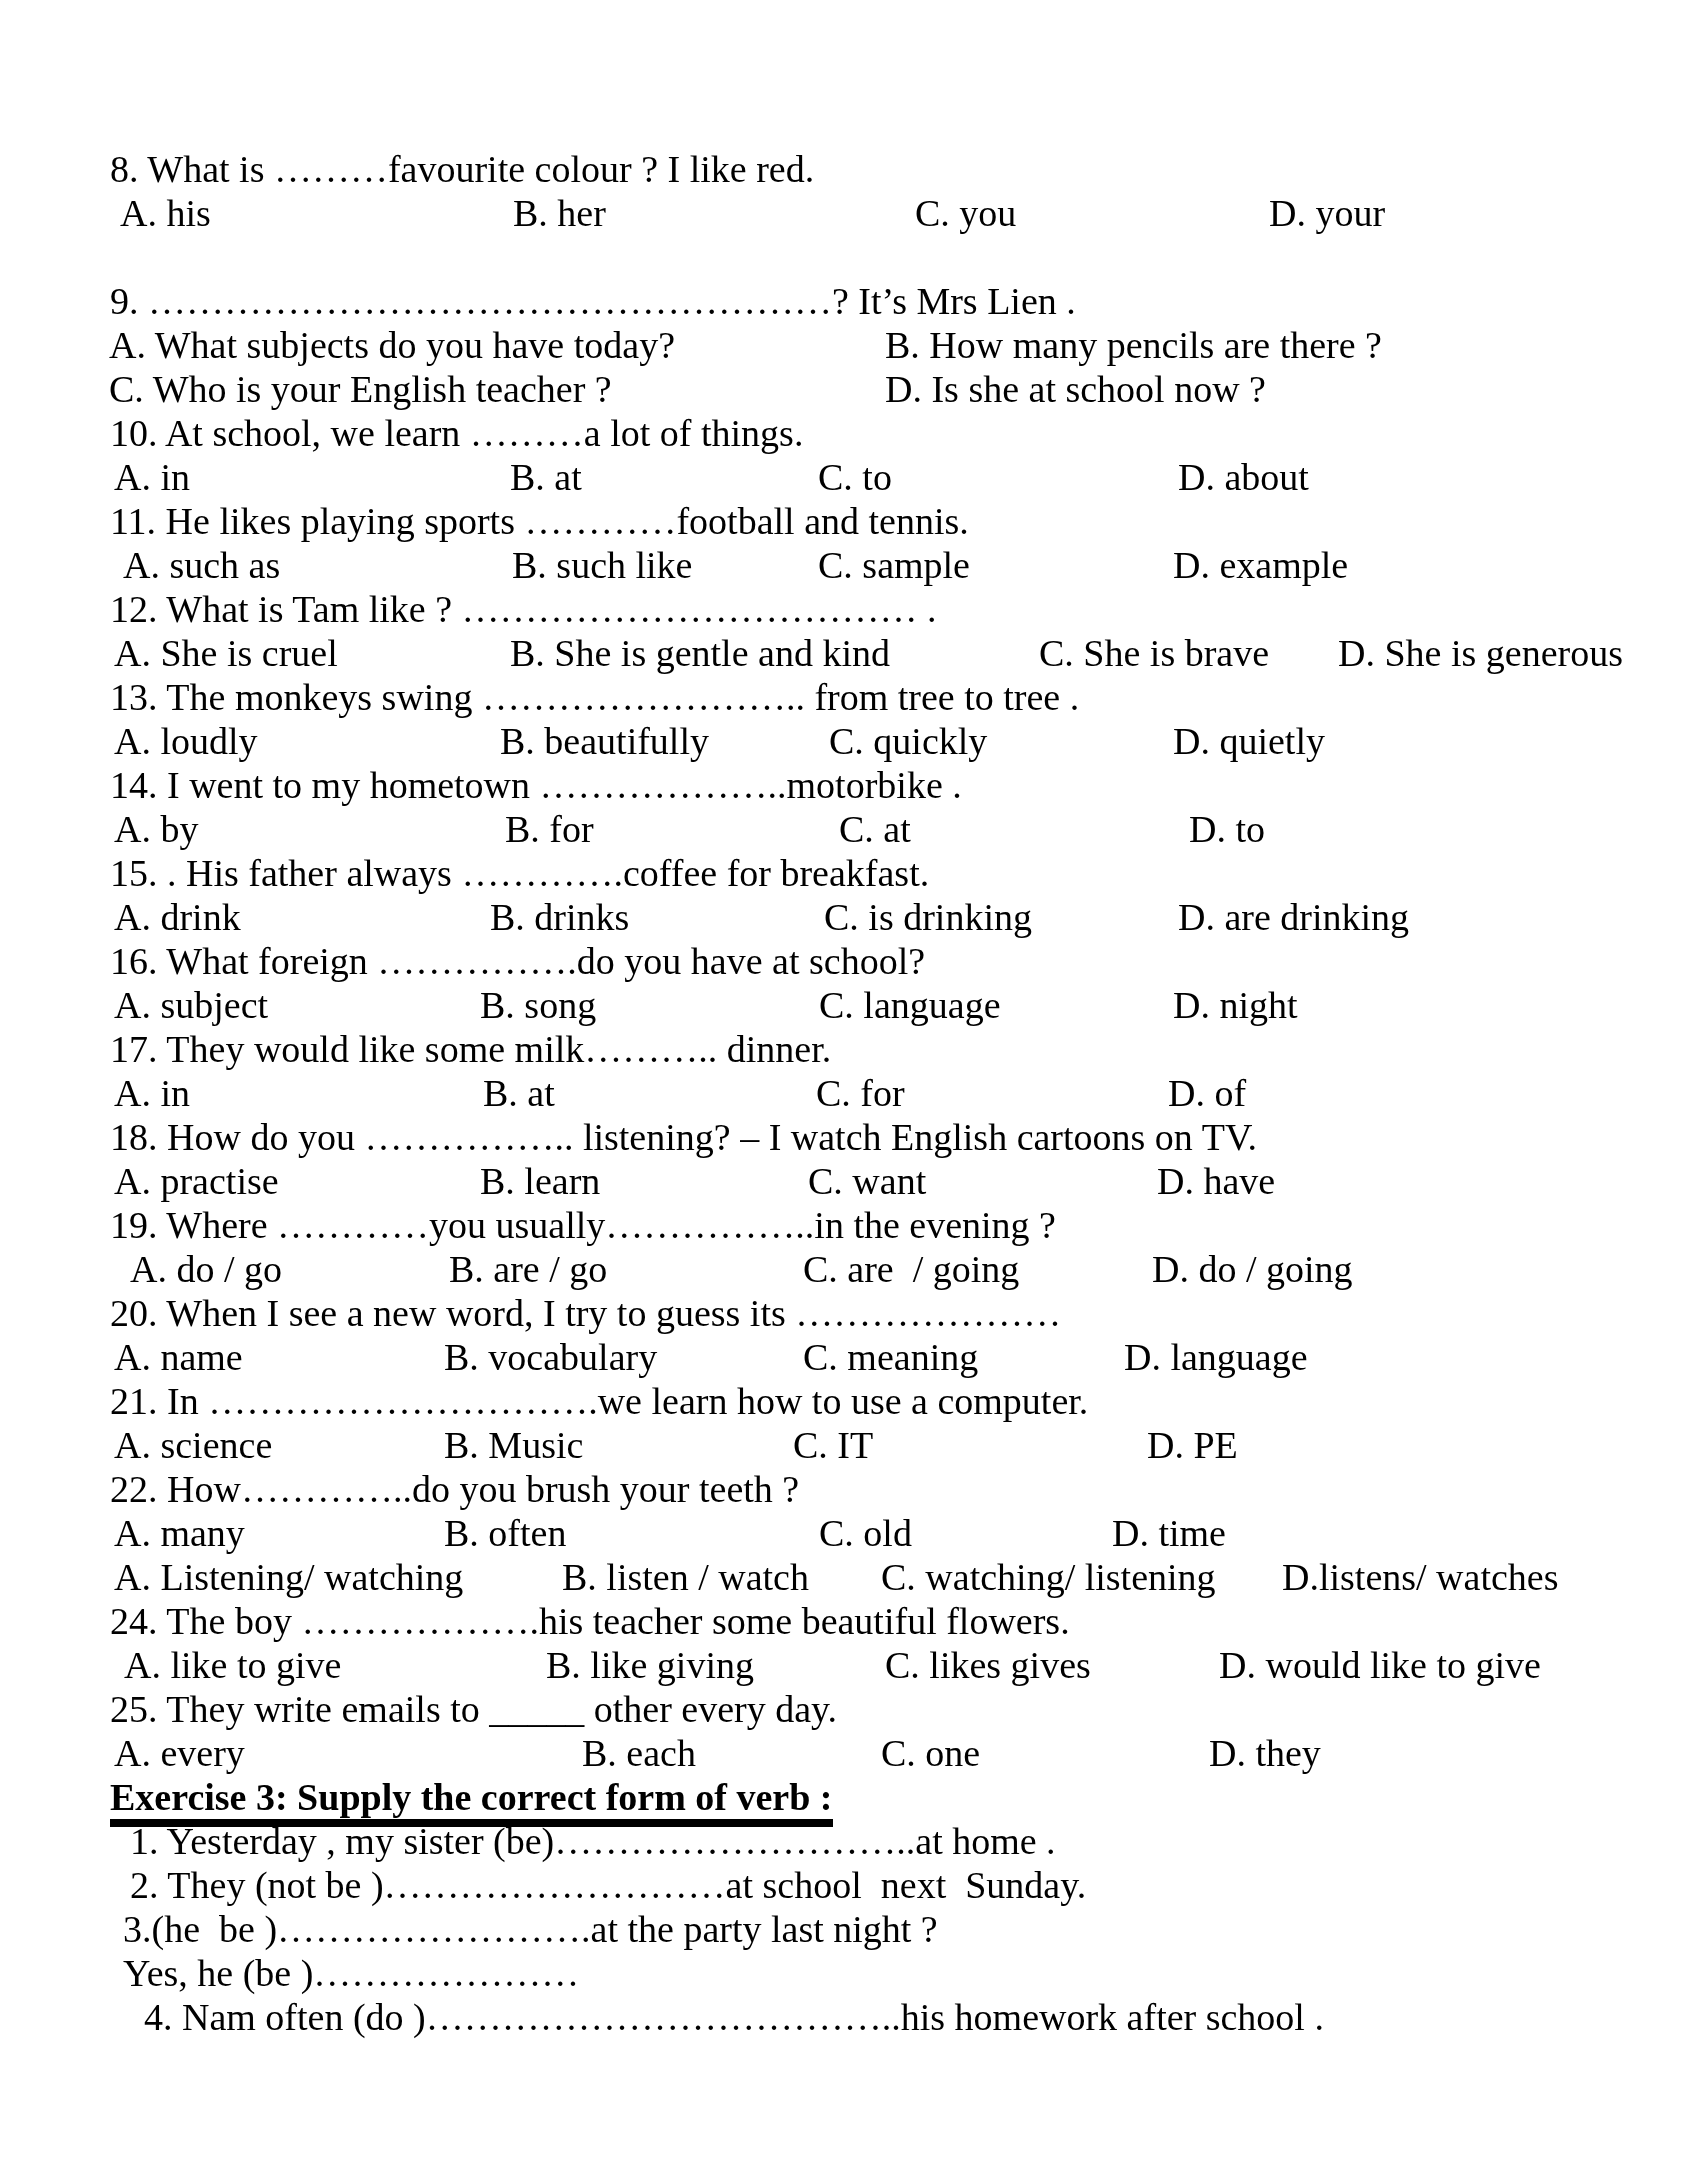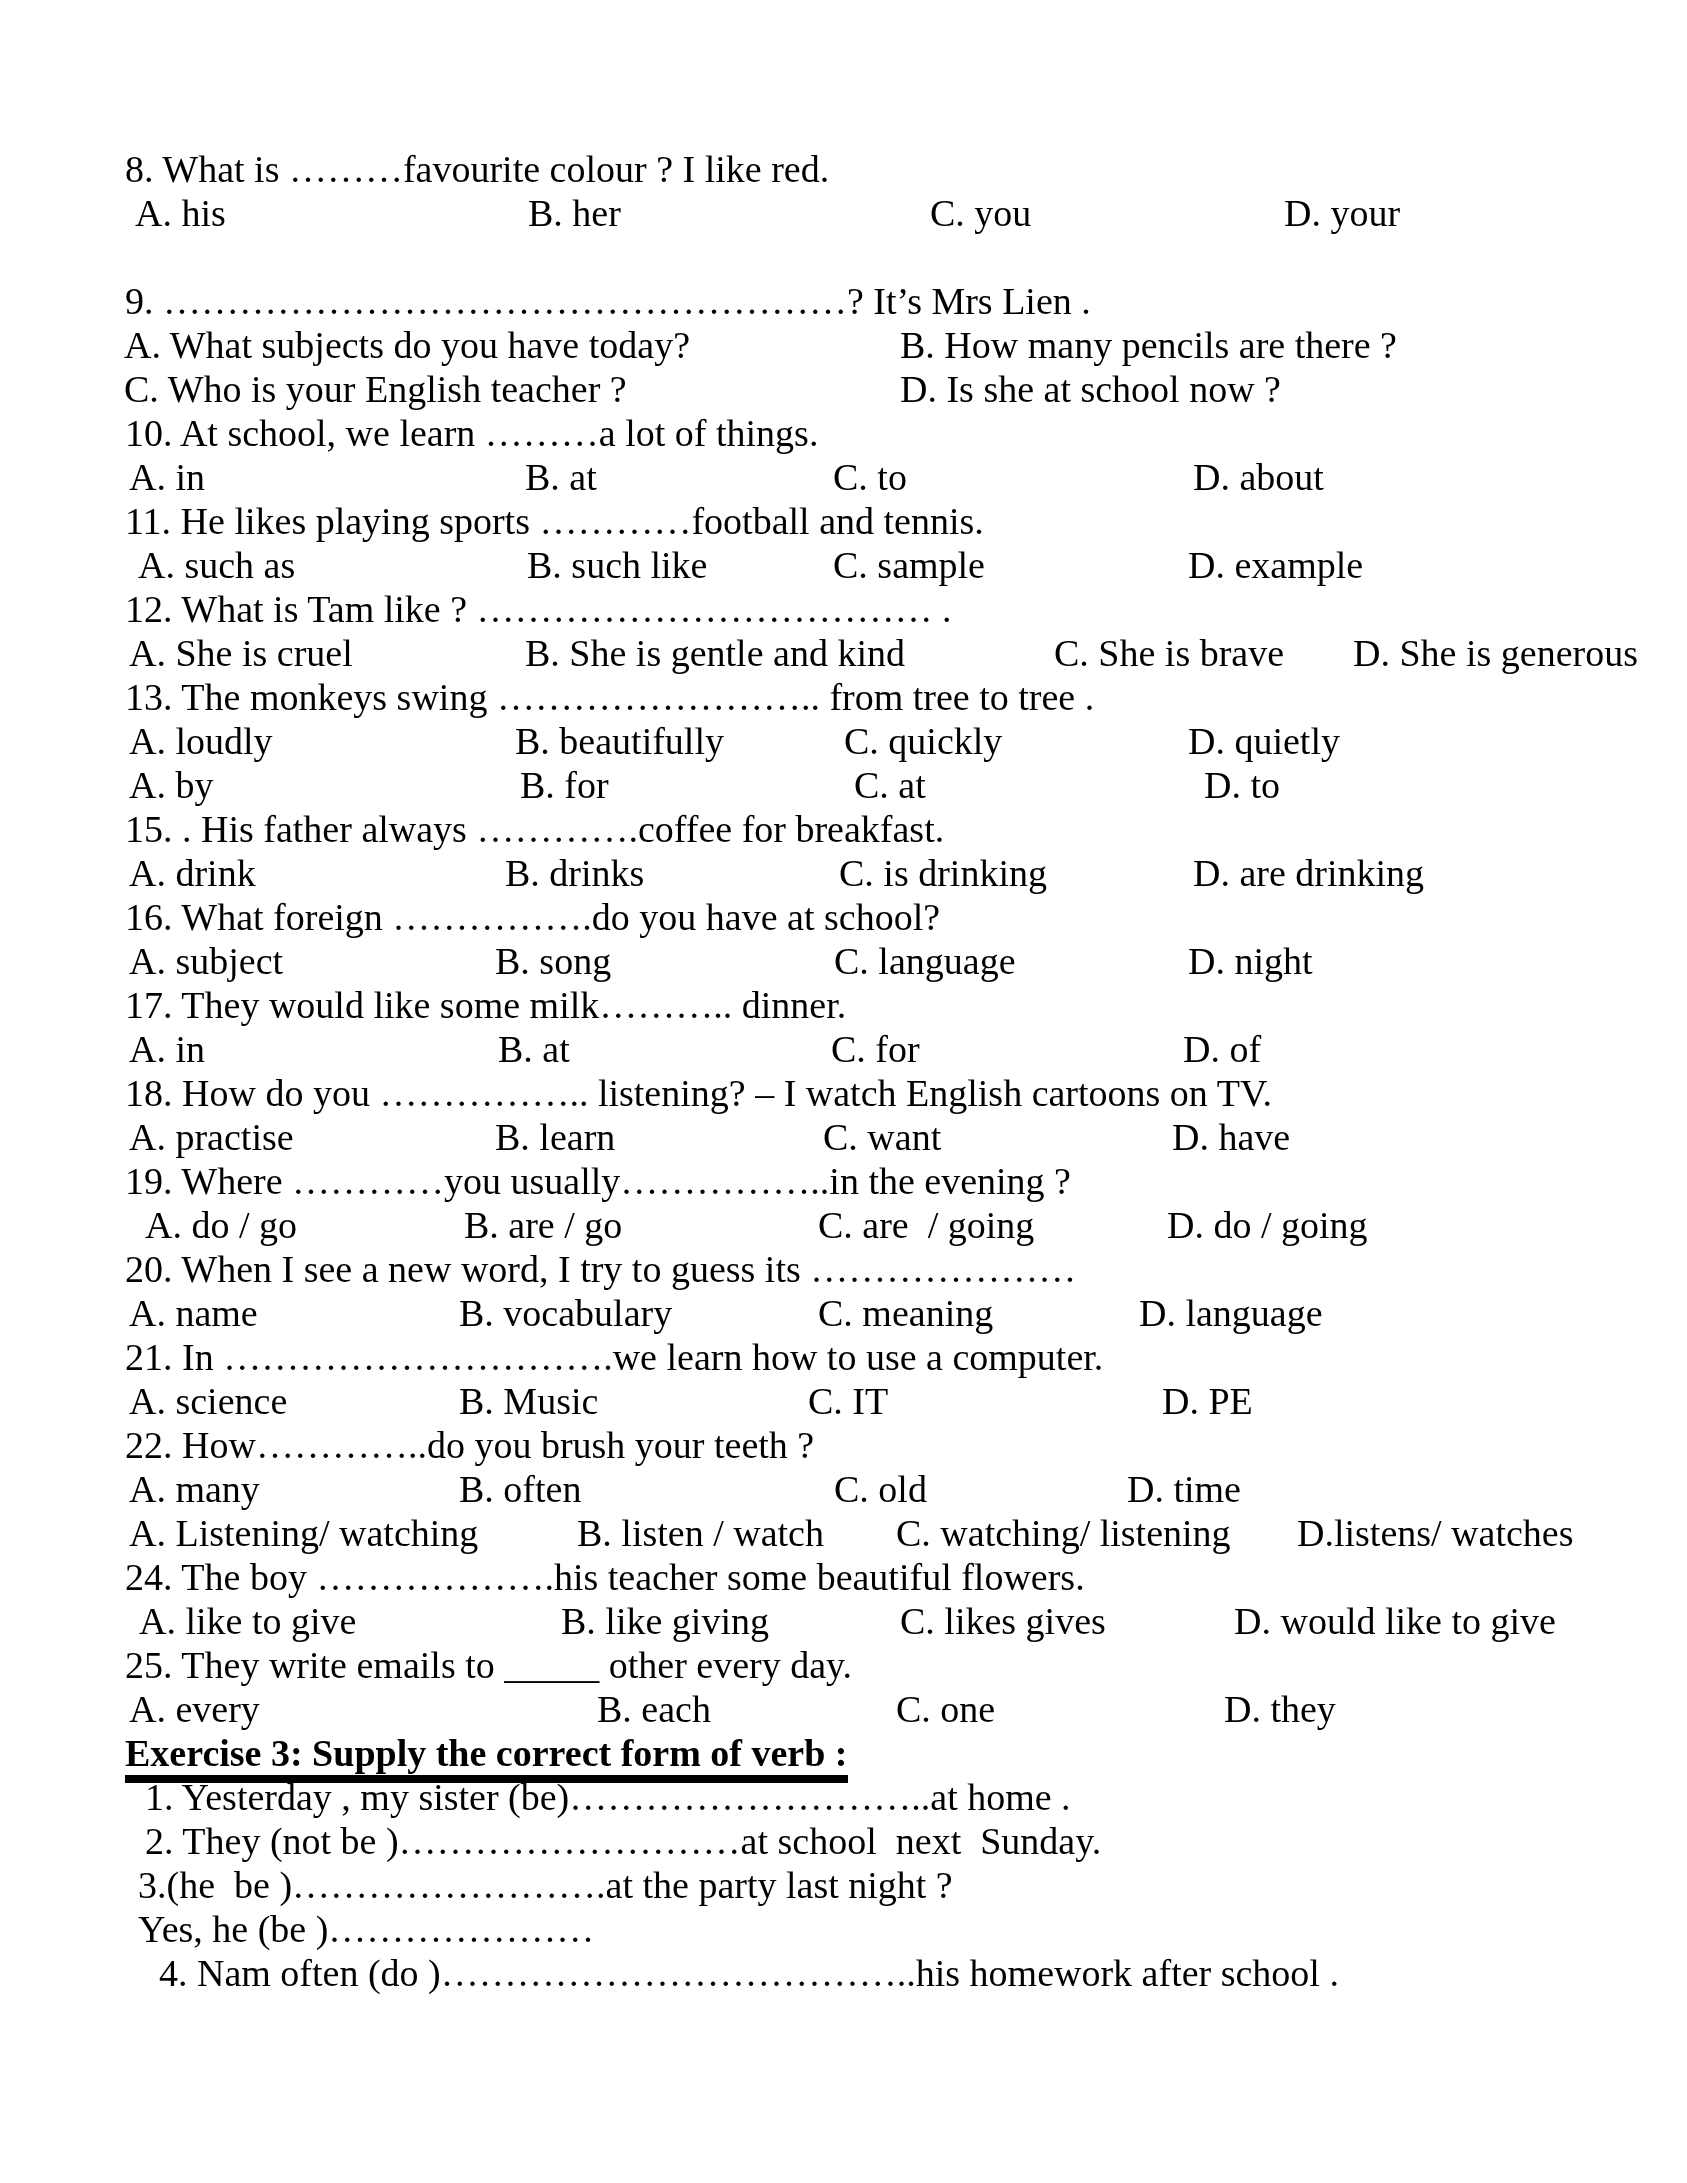--- a/index.html
+++ b/index.html
@@ -6,21 +6,21 @@
   .page {
     position: relative;
     width: 1687px;
     height: 2183px;
     background: #ffffff;
     color: #000000;
     font-family: "Liberation Serif", "DejaVu Serif", serif;
     font-size: 38px;
     overflow: hidden;
   }
-  .content { position: absolute; top: 147px; left: 0; right: 0; margin-left: 15px; }
+  .content { position: absolute; top: 147px; left: 0; right: 0; }
   .line { position: relative; height: 44px; }
   .t {
     position: absolute;
     top: 0;
     line-height: 44px;
     white-space: pre;
   }
   .h { font-weight: bold; }
   .u { border-bottom: 8.6px solid #000000; padding-bottom: 1.3px; }
 </style>
@@ -87,20 +87,23 @@
       <span class="t" style="left:110px">13. The monkeys swing …………………….. from tree to tree .</span>
     </div>
     <div class="line">
       <span class="t" style="left:114px">A. loudly</span>
       <span class="t" style="left:500px">B. beautifully</span>
       <span class="t" style="left:829px">C. quickly</span>
       <span class="t" style="left:1173px">D. quietly</span>
     </div>
 
     <div class="line">
+      <span class="t" style="left:110px">14. I went to my hometown ………………..motorbike .</span>
+    </div>
+    <div class="line">
       <span class="t" style="left:114px">A. by</span>
       <span class="t" style="left:505px">B. for</span>
       <span class="t" style="left:839px">C. at</span>
       <span class="t" style="left:1189px">D. to</span>
     </div>
 
     <div class="line">
       <span class="t" style="left:110px">15. . His father always ………….coffee for breakfast.</span>
     </div>
     <div class="line">

